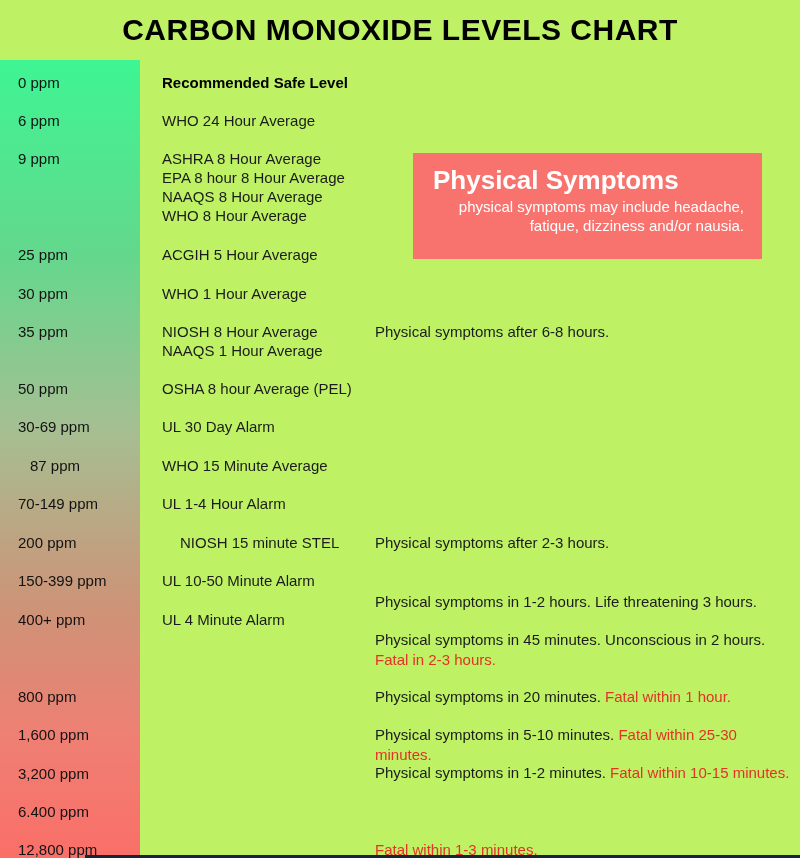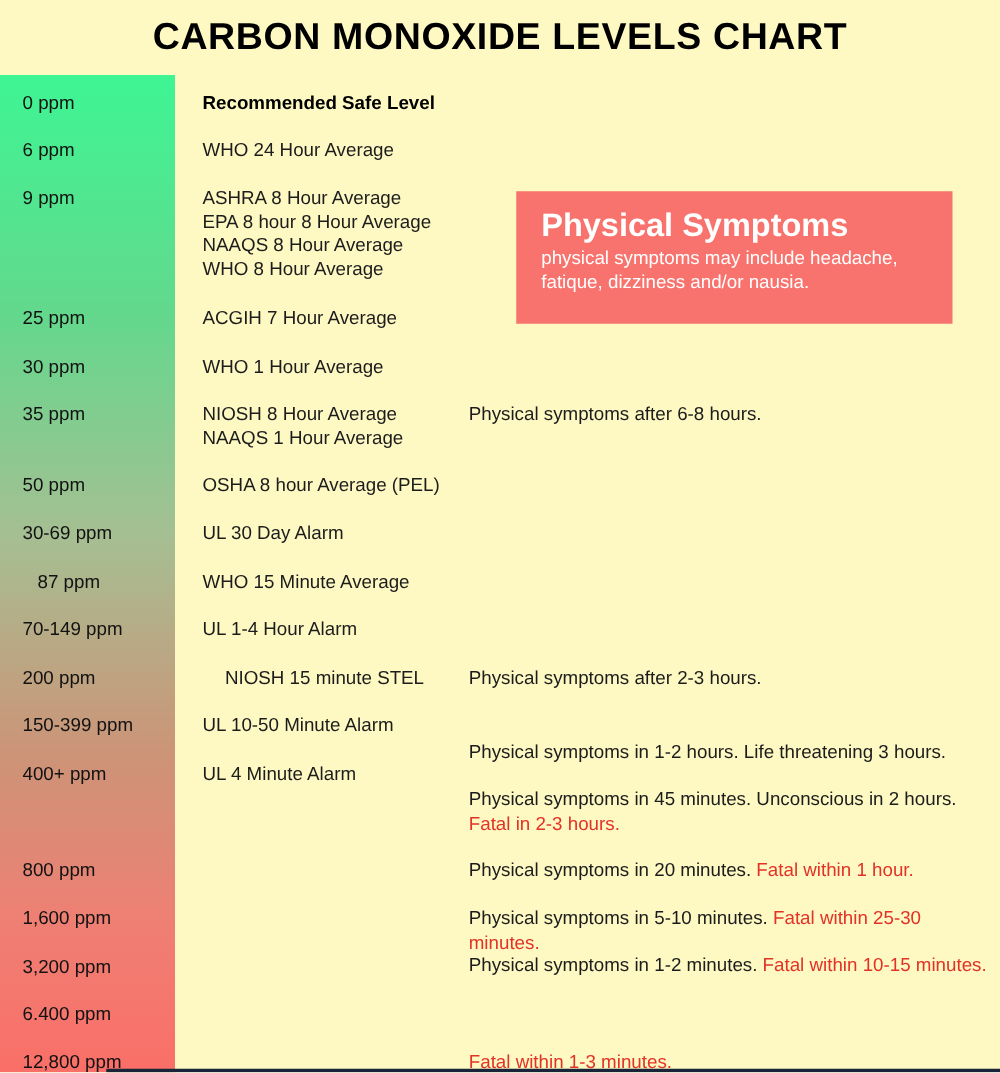--- a/index.html
+++ b/index.html
@@ -1,18 +1,18 @@
 <!DOCTYPE html>
 <html style="--fatal: #e33227; --boxbg: #f8736d;"><head>
 <meta charset="utf-8">
 <style>
   :root { --fatal:#e33227; --boxbg:#f8736d; }
   html,body { margin:0; padding:0; background:#ffffff; }
   .canvas {
-    position:relative; width:800px; height:858px; background:#fef9c3;
+    position:relative; width:800px; height:858px; background:#bef264;
     overflow:hidden; font-family:"Liberation Sans", sans-serif;
   }
   .title {
     position:absolute; top:13px; left:0; width:100%; text-align:center;
     font-size:30px; font-weight:bold; color:#000; letter-spacing:0.5px;
   }
   .gradient-col { position:absolute; left:0; top:60px; width:140px; height:798px; }
   .ppm-label {
     position:absolute; left:18px; font-size:15px; color:#121212; line-height:19px;
     white-space:nowrap;
@@ -26,21 +26,21 @@
     position:absolute; left:375px; width:418px; font-size:15px; color:#1c1c1c;
     line-height:20px;
   }
   .fatal { color:var(--fatal); }
   .symptom-box {
     position:absolute; left:413px; top:153px; width:349px; height:106px;
     background:var(--boxbg); color:#ffffff; box-sizing:border-box;
     padding:13px 18px 0 20px;
   }
   .symptom-box .box-title { font-size:26px; font-weight:bold; line-height:28px; }
-  .symptom-box .box-body { font-size:15px; line-height:19px; margin-top:3px; }
+  .symptom-box .box-body { font-size:15px; line-height:19px; margin-top:3px;text-align:right; }
   .bottom-bar { position:absolute; left:85px; right:0; bottom:0; height:3px; }
 </style>
 </head>
 <body>
 
 <div class="canvas">
 
   <div class="title">CARBON MONOXIDE LEVELS CHART</div>
 
   <div class="gradient-col" style="background: linear-gradient(rgb(62, 245, 147) 0%, rgb(99, 216, 141) 24%, rgb(165, 191, 146) 46%, rgb(204, 148, 120) 68%, rgb(239, 127, 115) 85%, rgb(250, 111, 104) 100%);"></div>
@@ -52,21 +52,21 @@
   <div class="ppm-label" style="top: 111px;">6 ppm</div>
   <div class="standard-label" style="top: 111px;">WHO 24 Hour Average</div>
 
   <div class="ppm-label" style="top: 149px;">9 ppm</div>
   <div class="standard-label" style="top: 149px;">ASHRA 8 Hour Average
 EPA 8 hour 8 Hour Average
 NAAQS 8 Hour Average
 WHO 8 Hour Average</div>
 
   <div class="ppm-label" style="top: 245px;">25 ppm</div>
-  <div class="standard-label" style="top: 245px;">ACGIH 7 Hour Average</div>
+  <div class="standard-label" style="top: 245px;">ACGIH 5 Hour Average</div>
 
   <div class="ppm-label" style="top: 284px;">30 ppm</div>
   <div class="standard-label" style="top: 284px;">WHO 1 Hour Average</div>
 
   <div class="ppm-label" style="top: 322px;">35 ppm</div>
   <div class="standard-label" style="top: 322px;">NIOSH 8 Hour Average
 NAAQS 1 Hour Average</div>
 
   <div class="ppm-label" style="top: 379px;">50 ppm</div>
   <div class="standard-label" style="top: 379px;">OSHA 8 hour Average (PEL)</div>

